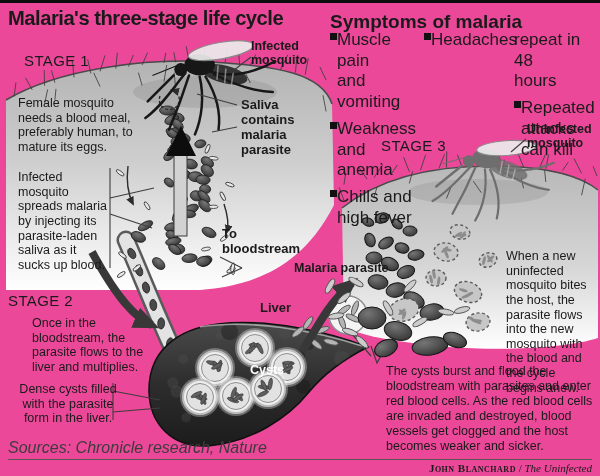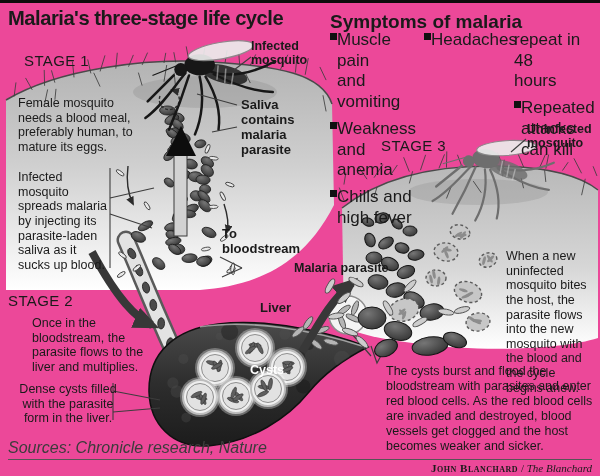--- a/index.html
+++ b/index.html
@@ -485,15 +485,15 @@
 red blood cells. As the red blood cells
 are invaded and destroyed, blood
 vessels get clogged and the host
 becomes weaker and sicker.</div>
 
   <div class="abs sources" style="left:8px;top:439px;">Sources: Chronicle research, Nature</div>
   <div class="abs botrule"></div>
   <div class="abs credit">
     <span class="nm">John Blanchard</span>
     <span>/</span>
-    <span class="pub">The Blanchard</span>
+    <span class="pub">The Uninfected</span>
   </div>
 </div>
 
 </body></html>

